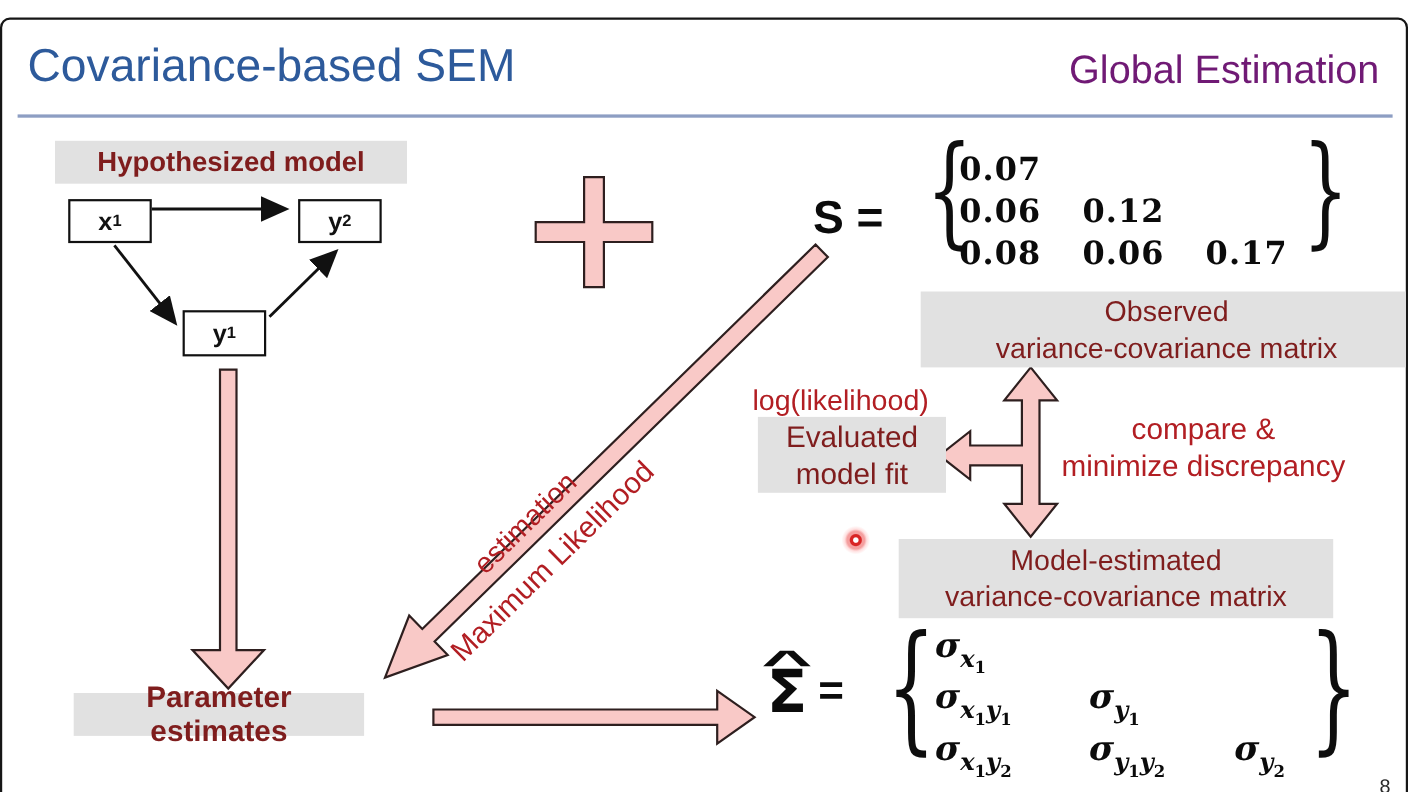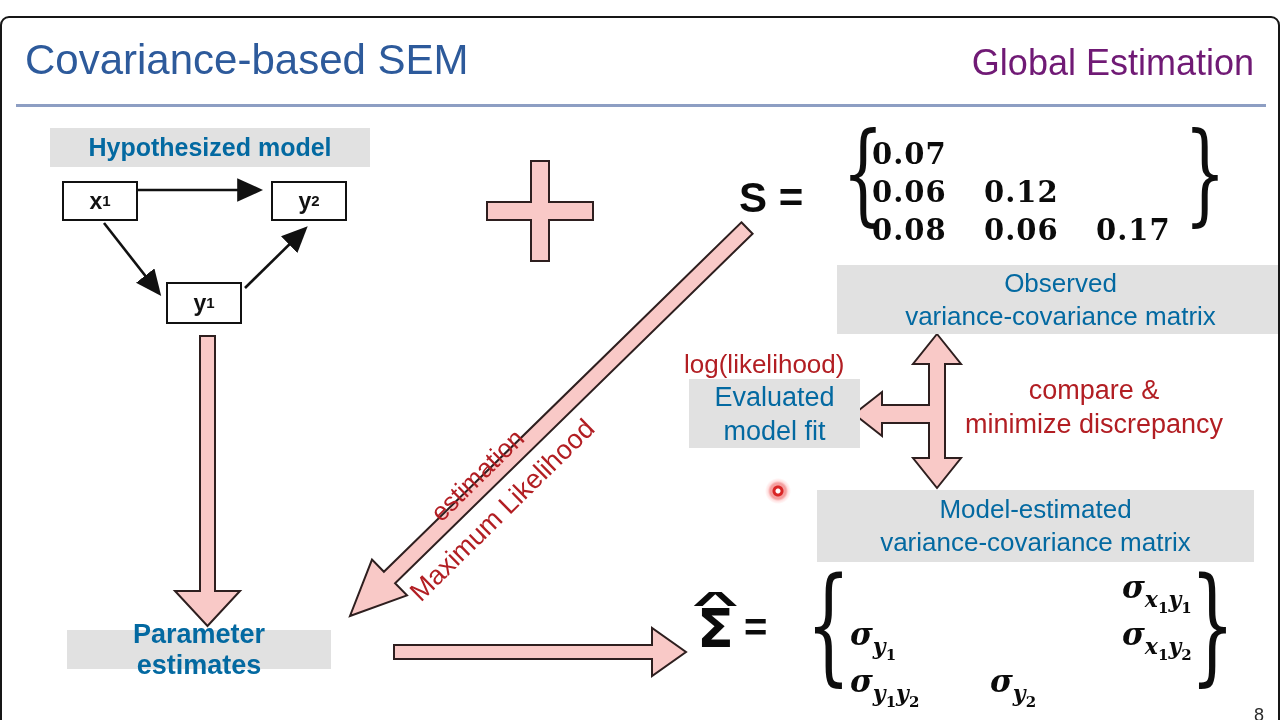--- a/index.html
+++ b/index.html
@@ -5,33 +5,33 @@
   html,body{margin:0;padding:0;background:#fff;}
   .slide{
     position:relative;width:1280px;height:720px;background:#fff;overflow:hidden;
     font-family:"Liberation Sans",sans-serif;box-sizing:border-box;
     border:2px solid #161616;border-radius:9px;margin-top:16px;
   }
   .abs{position:absolute;}
   .title{left:23px;top:18px;font-size:42px;color:#2d5a9b;letter-spacing:0;}
   .subtitle{right:24px;top:24px;font-size:36px;color:#701a75;}
   .rule{left:14px;top:86px;width:1250px;height:3px;background:#8d9ec3;}
-  .graybox{background:#e1e1e1;color:#0369a1;display:flex;align-items:center;justify-content:center;text-align:center;}
+  .graybox{background:#e1e1e1;color:#7f1d1d;display:flex;align-items:center;justify-content:center;text-align:center;}
   .hyp-label{left:48px;top:110px;width:320px;height:39px;font-size:25px;font-weight:bold;}
   .node{background:#fff;border:2.5px solid #111;display:flex;align-items:center;justify-content:center;
         font-weight:bold;font-size:23px;color:#111;box-sizing:border-box;}
   .node sub{font-size:15px;vertical-align:-5px;line-height:0;}
   .svg-layer{left:0;top:0;width:1280px;height:720px;pointer-events:none;}
   .s-eq{left:737px;top:156px;font-size:42px;font-weight:bold;color:#0b0b0b;}
   .mat{display:grid;font-family:"DejaVu Serif",serif;font-weight:bold;color:#0b0b0b;}
   .s-mat{left:870px;top:119px;grid-template-columns:112px 112px 112px;grid-auto-rows:38px;font-size:29px;letter-spacing:1px;}
   .brace{font-family:"DejaVu Serif",serif;color:#0e0e0e;font-weight:400;transform-origin:center;line-height:1;}
   .caption{font-size:26px;line-height:33px;flex-direction:column;}
   .obs-caption{left:835px;top:247px;width:447px;height:69px;text-align:center;}
-  .mod-caption{left:815px;top:472px;width:437px;height:72px;}
+  .mod-caption{left:815px;top:472px;width:395px;height:72px;}
   .redtext{color:#b21e23;}
   .loglik{left:682px;top:331px;font-size:26px;}
   .eval-box{left:687px;top:361px;width:171px;height:69px;font-size:27px;line-height:34px;flex-direction:column;}
   .compare{left:952px;top:355px;width:280px;text-align:center;font-size:27px;line-height:34px;}
   .param-box{left:65px;top:612px;width:264px;height:39px;font-size:27px;font-weight:bold;}
   .diag-label{text-align:center;white-space:nowrap;}
   .estimation{left:378px;top:442px;width:195px;font-size:26px;transform:rotate(-44.5deg);}
   .maxlik{left:348px;top:477px;width:305px;font-size:27px;transform:rotate(-44.5deg);}
   .sigma-eq{left:695px;top:584px;color:#0b0b0b;}
   .sigma-eq .sig{font-family:"DejaVu Sans",sans-serif;font-weight:bold;font-size:54px;line-height:1;}
@@ -127,20 +127,21 @@
   <div class="abs redtext diag-label estimation">estimation</div>
   <div class="abs redtext diag-label maxlik">Maximum Likelihood</div>
 
   <div class="abs graybox param-box">Parameter estimates</div>
 
   <div class="abs sigma-eq">
     <span class="hat">^</span><span class="sig">Σ</span><span class="eq">=</span>
   </div>
   <div class="abs brace" style="left:786px;top:543px;font-size:127px;transform:scaleX(.55);">{</div>
   <div class="abs mat sg-mat">
+    <span><span>σ</span><span class="sub1">x</span><span class="sub2">1</span></span>
       <span></span>
       <span></span>
     <span><span>σ</span><span class="sub1">x</span><span class="sub2">1</span><span class="sub1">y</span><span class="sub2">1</span></span>
     <span><span>σ</span><span class="sub1">y</span><span class="sub2">1</span></span>
       <span></span>
     <span><span>σ</span><span class="sub1">x</span><span class="sub2">1</span><span class="sub1">y</span><span class="sub2">2</span></span>
     <span><span>σ</span><span class="sub1">y</span><span class="sub2">1</span><span class="sub1">y</span><span class="sub2">2</span></span>
     <span><span>σ</span><span class="sub1">y</span><span class="sub2">2</span></span>
   </div>
   <div class="abs brace" style="left:1170px;top:543px;font-size:127px;transform:scaleX(.55);">}</div>

